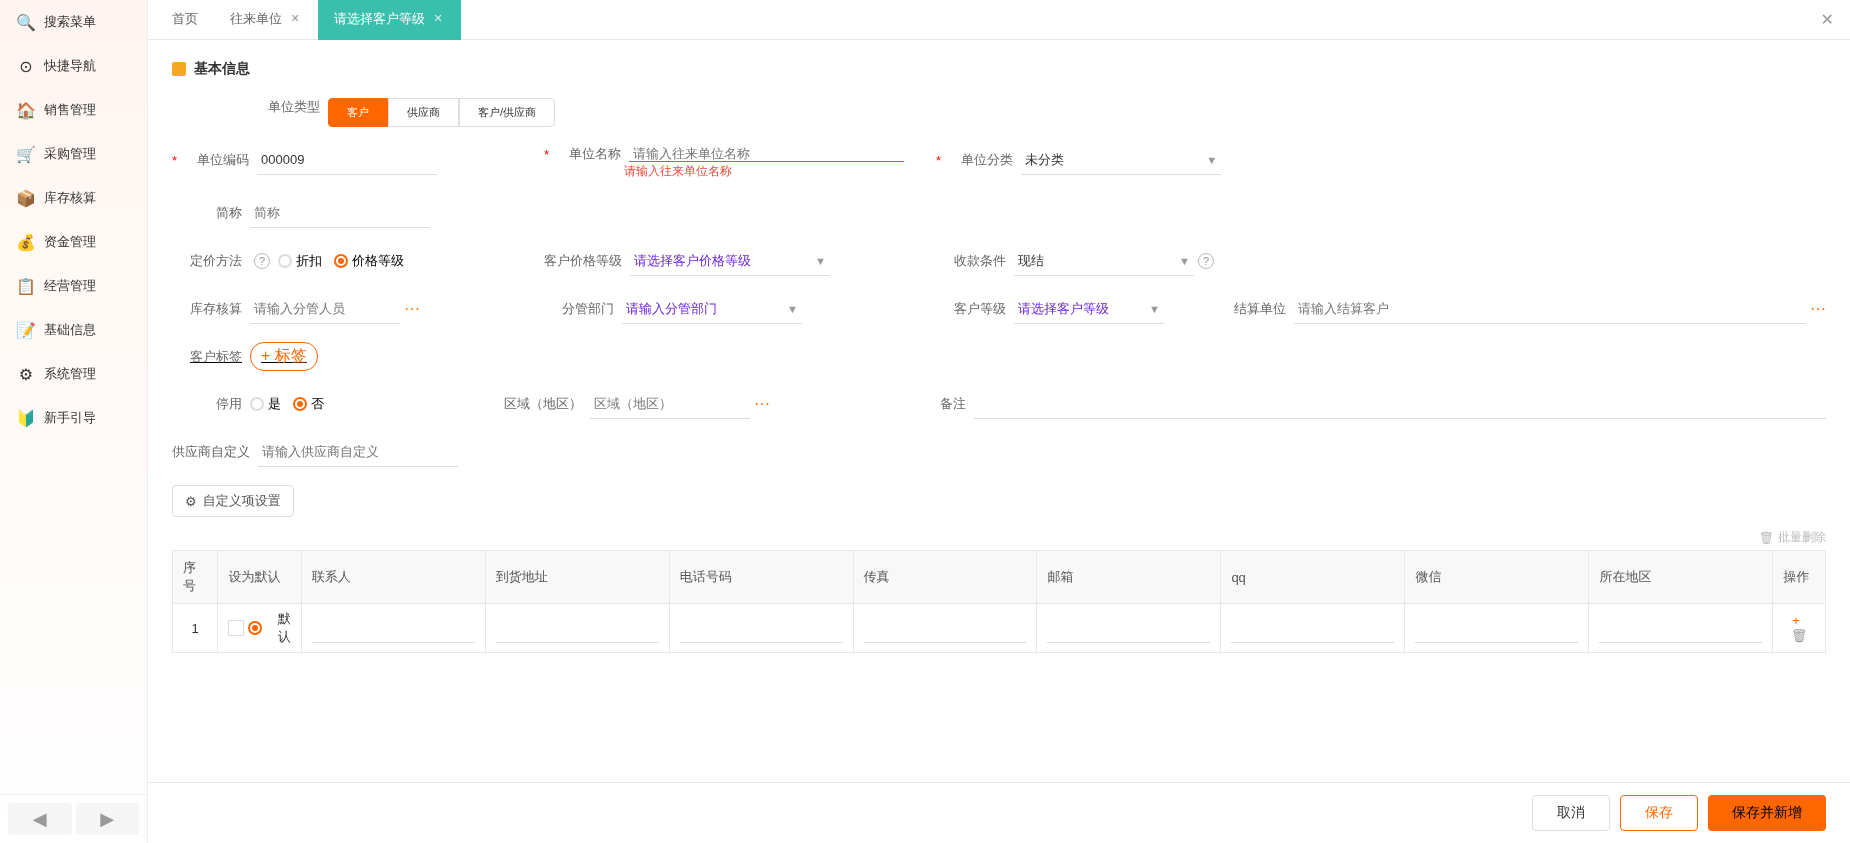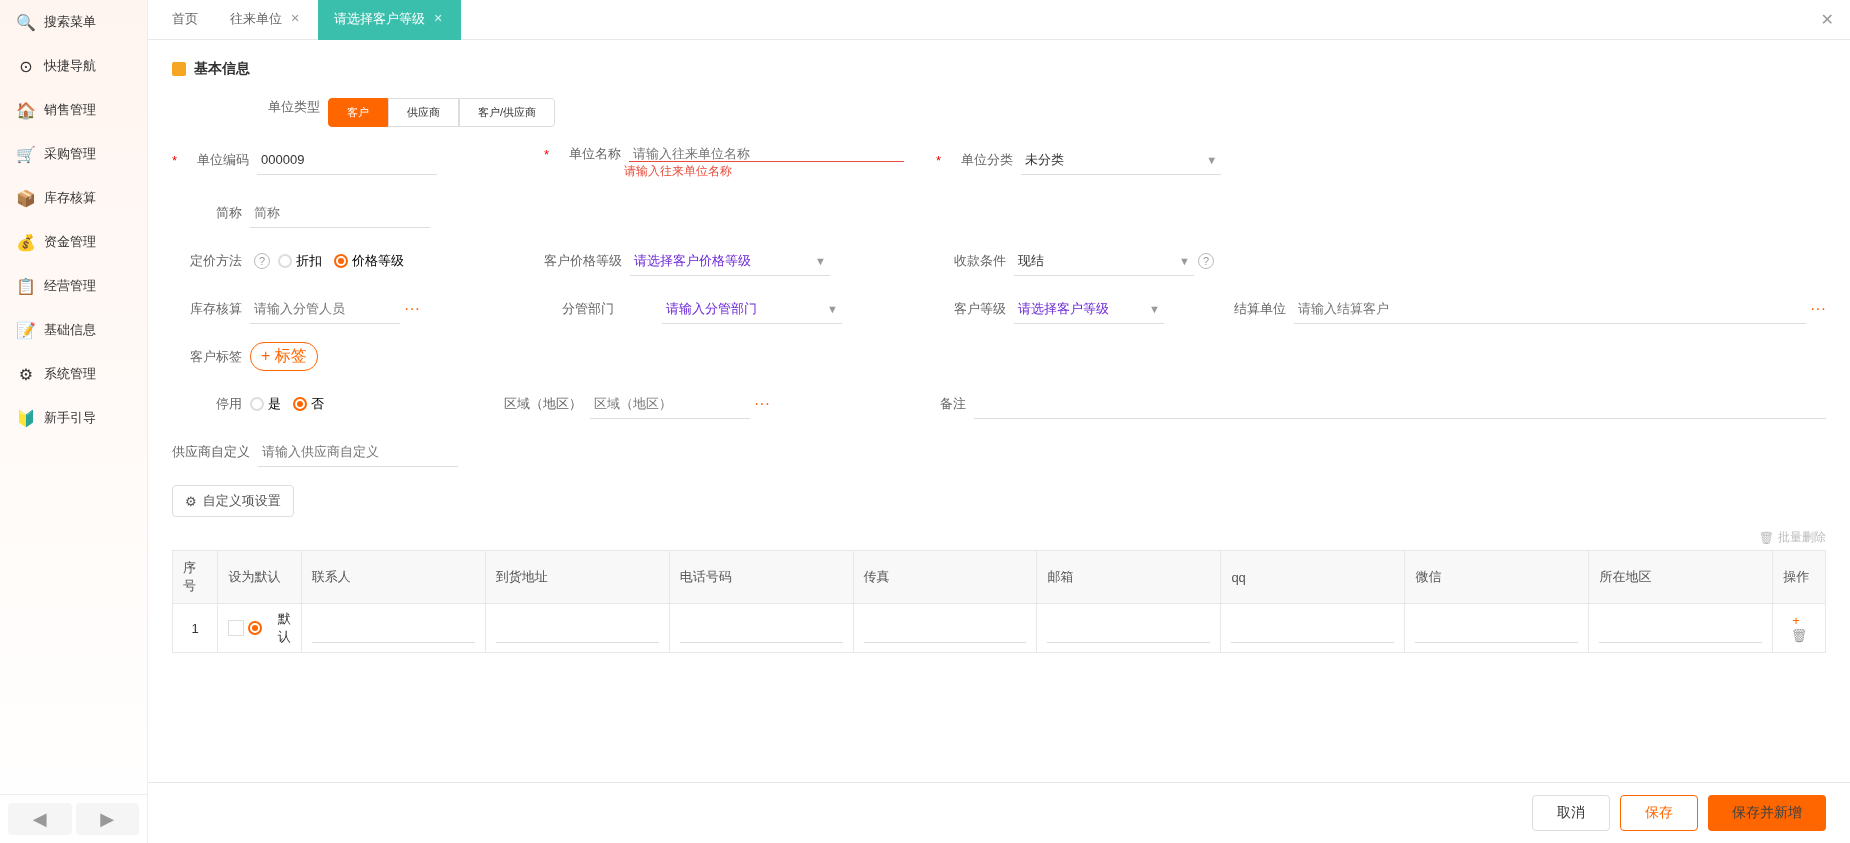--- a/index.html
+++ b/index.html
@@ -355,21 +355,21 @@
       font-size: 14px;
       color: #ff6600;
     }
     .btn-save-new {
       padding: 8px 24px;
       border: none;
       background: #ff6600;
       border-radius: 4px;
       cursor: pointer;
       font-size: 14px;
-      color: #404040;
+      color: #000000;
     }
 
     .divider-col { width: 32px; }
 
     .field-with-error {
       display: flex;
       flex-direction: column;
       flex: 1;
       min-width: 0;
     }
@@ -543,21 +543,21 @@
 
     <div class="form-row" style="align-items:center;">
 
       <div class="form-field" style="max-width:340px;">
         <span class="form-label">库存核算</span>
         <input class="form-input" placeholder="请输入分管人员" style="max-width: 150px;">
         <span class="more-btn">···</span>
       </div>
       <div class="divider-col"></div>
 
-      <div class="form-field" style="max-width:360px;gap:40px;">
+      <div class="form-field" style="max-width:360px;">
         <span class="form-label">分管部门</span>
         <div class="form-select" style="max-width:180px;">
           <span class="placeholder">请输入分管部门</span>
           <span class="chevron">▼</span>
         </div>
       </div>
       <div class="divider-col"></div>
 
       <div class="form-field" style="max-width:280px;">
         <span class="form-label">客户等级</span>
@@ -567,21 +567,21 @@
         </div>
       </div>
 
       <div class="form-field" style="flex:1;">
         <span class="form-label">结算单位</span>
         <input class="form-input" placeholder="请输入结算客户" style="flex: 1 1 0%;">
         <span class="more-btn">···</span>
       </div>
     </div>
 
-    <div class="form-row" style="align-items:center;">
+    <div class="form-row" style="align-items:center;text-decoration:underline;">
       <div class="form-field">
         <span class="form-label">客户标签</span>
         <button class="tag-btn">
           <span>+ 标签</span>
         </button>
       </div>
     </div>
 
     <div class="form-row" style="align-items:center;">
 

